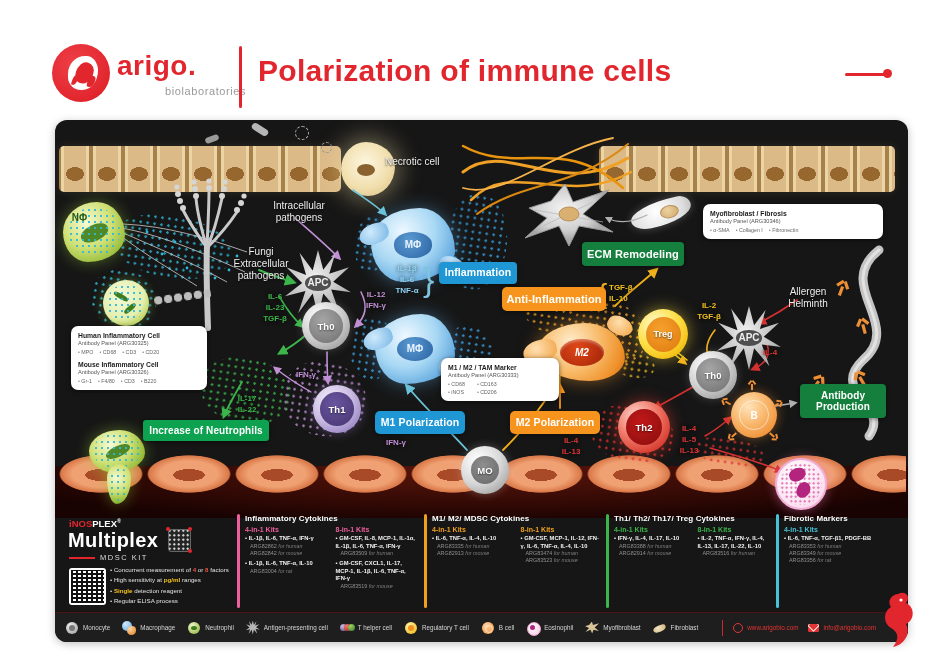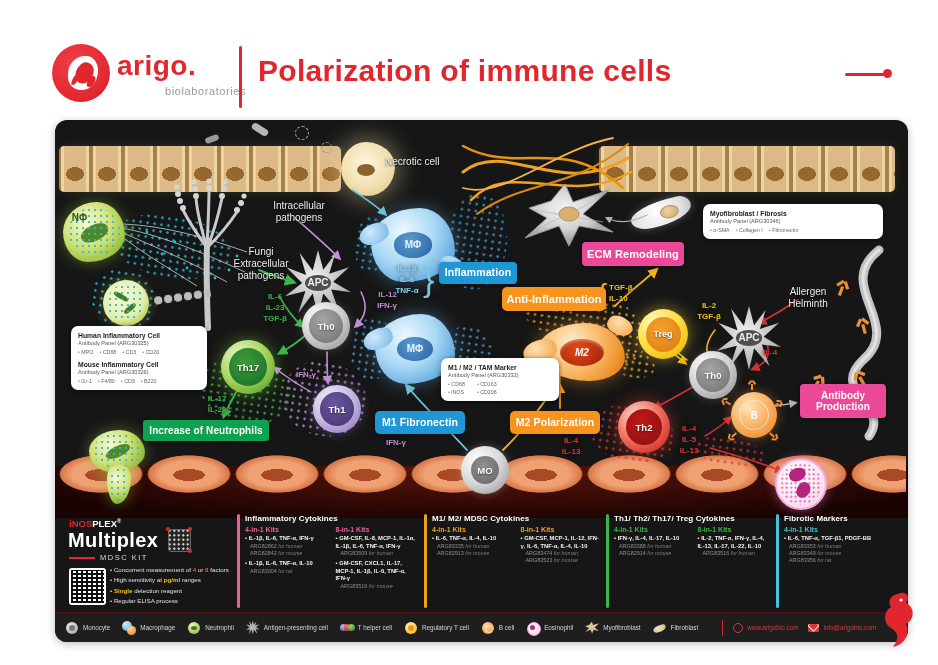--- a/index.html
+++ b/index.html
@@ -124,21 +124,21 @@
     box-shadow:0 0 8px rgba(255,255,255,.25);}
   .fibro .nucl{position:absolute;left:30px;top:7px;width:17px;height:11px;background:radial-gradient(circle at 40% 35%,#ecd2a0,#cfa668);border:1px solid #b8905a;border-radius:50%;}
 
   
   .lab{position:absolute;color:#ececec;font-size:10px;line-height:1.18;text-align:center;text-shadow:0 1px 2px rgba(0,0,0,.8);}
   .cyt{position:absolute;font-weight:bold;font-size:8px;line-height:1.35;text-align:center;text-shadow:0 0 4px rgba(0,0,0,.9);}
   .c-green{color:#3cb54a}.c-purple{color:#c08fd4}.c-cyan{color:#8ed2ef}.c-yellow{color:#f0c020}.c-red{color:#e03535}
   .brace{position:absolute;font-weight:normal;line-height:1;}
   .btn{position:absolute;display:flex;align-items:center;justify-content:center;color:#fff;font-weight:bold;
     border-radius:4px;font-size:10.5px;text-align:center;line-height:1.1;box-shadow:0 1px 4px rgba(0,0,0,.45);letter-spacing:.1px;}
-  .b-blue{background:#1e97d4}.b-orange{background:#f7941d}.b-green{background:#0ca24f}.b-gray{background:#ec4899}
+  .b-blue{background:#1e97d4}.b-orange{background:#f7941d}.b-green{background:#0ca24f}.b-gray{background:#15803d}
 
   
   .ibox{position:absolute;background:#fff;border-radius:7px;padding:6px 7px;box-shadow:0 1px 5px rgba(0,0,0,.55);}
   .ibox .t{font-size:6.8px;font-weight:bold;color:#1c1c1c;}
   .ibox .s{font-size:5.6px;color:#555;margin-top:1px;}
   .mkrow{display:flex;flex-wrap:wrap;column-gap:6px;row-gap:1px;margin-top:3px;}
   .mk{font-size:5.3px;color:#666;white-space:nowrap;}
   .mk::before{content:"• ";color:#888;}
   .mkcols{display:flex;gap:12px;margin-top:3px;}
   .mkcols .col{display:flex;flex-direction:column;gap:2px;}
@@ -392,24 +392,20 @@
 
     <div class="apc" style="left:230px;top:130px;width:66px;height:66px;">
       <span class="lbl">APC</span>
     </div>
 
     <div class="sphere th0" style="left:247px;top:182px;width:48px;height:48px;">
       <span class="nuc"></span>
         <span class="lbl">Th0</span>
     </div>
 
-    <div class="sphere th17" style="left:166px;top:220px;width:54px;height:54px;">
-      <span class="nuc"></span>
-        <span class="lbl">Th17</span>
-    </div>
 
     <div class="sphere th1" style="left:258px;top:265px;width:48px;height:48px;">
       <span class="nuc"></span>
         <span class="lbl">Th1</span>
     </div>
 
     <div class="mac" style="left:316px;top:88px;width:84px;height:74px;">
       <span class="lbl">MΦ</span>
     </div>
     <div class="mac" style="left:320px;top:194px;width:80px;height:70px;">
@@ -479,31 +475,31 @@
     <div class="lab" style="left:722px;top:166px;width:62px;">
       <div>Allergen</div>
       <div>Helminth</div>
     </div>
 
     <div class="cyt c-green" style="left:198px;top:172px;width:44px;">
       <div>IL-6</div>
       <div>IL-23</div>
       <div>TGF-β</div>
     </div>
-    <div class="cyt c-purple" style="left:300px;top:170px;width:42px;text-align:right;">
+    <div class="cyt c-purple" style="left:300px;top:170px;width:42px;">
       <div>IL-12</div>
       <div>IFN-γ</div>
     </div>
     <div class="cyt c-cyan" style="left:332px;top:144px;width:40px;">
       <div>IL-1β</div>
       <div>IL-6</div>
       <div>TNF-α</div>
     </div>
     <div class="brace" style="left:368px;top:142px;font-size:34px;color:#7fc4dd;">}</div>
-    <div class="cyt c-green" style="left:140px;top:274px;width:44px;">
+    <div class="cyt c-green" style="left:170px;top:274px;width:44px;">
       <div>IL-17</div>
       <div>IL-22</div>
     </div>
     <div class="cyt c-purple" style="left:232px;top:250px;width:38px;">IFN-γ</div>
     <div class="cyt c-purple" style="left:322px;top:318px;width:38px;">IFN-γ</div>
     <div class="brace" style="left:543px;top:160px;font-size:28px;color:#f0b019;">{</div>
     <div class="cyt c-yellow" style="left:554px;top:163px;width:40px;text-align:left;">
       <div>TGF-β</div>
       <div>IL-10</div>
     </div>
@@ -516,21 +512,21 @@
       <div>IL-13</div>
     </div>
     <div class="cyt c-red" style="left:700px;top:228px;width:30px;">IL-4</div>
     <div class="cyt c-red" style="left:612px;top:304px;width:44px;">
       <div>IL-4</div>
       <div>IL-5</div>
       <div>IL-13</div>
     </div>
 
     <div class="btn b-blue" style="left:384px;top:142px;width:78px;height:22px;">Inflammation</div>
-    <div class="btn b-blue" style="left:320px;top:291px;width:90px;height:23px;border-radius:5px;">M1 Fibronectin</div>
+    <div class="btn b-blue" style="left:320px;top:291px;width:90px;height:23px;border-radius:5px;">M1 Polarization</div>
     <div class="btn b-orange" style="left:455px;top:291px;width:90px;height:23px;border-radius:5px;">M2 Polarization</div>
     <div class="btn b-orange" style="left:447px;top:167px;width:104px;height:24px;border-radius:5px;font-size:11px;">Anti-Inflammation</div>
     <div class="btn b-gray" style="left:527px;top:122px;width:102px;height:24px;font-size:11px;">ECM Remodeling</div>
     <div class="btn b-green" style="left:88px;top:300px;width:126px;height:21px;border-radius:3px;font-size:10px;">Increase of Neutrophils</div>
     <div class="btn b-gray" style="left:745px;top:264px;width:78px;height:34px;font-size:10px;padding:0 4px;">Antibody Production</div>
 
     <div class="ibox" style="left:16px;top:206px;width:122px;">
       <div class="t">Human Inflammatory Cell</div>
       <div class="s">Antibody Panel (ARG30325)</div>
       <div class="mkrow" id="human-markers">

